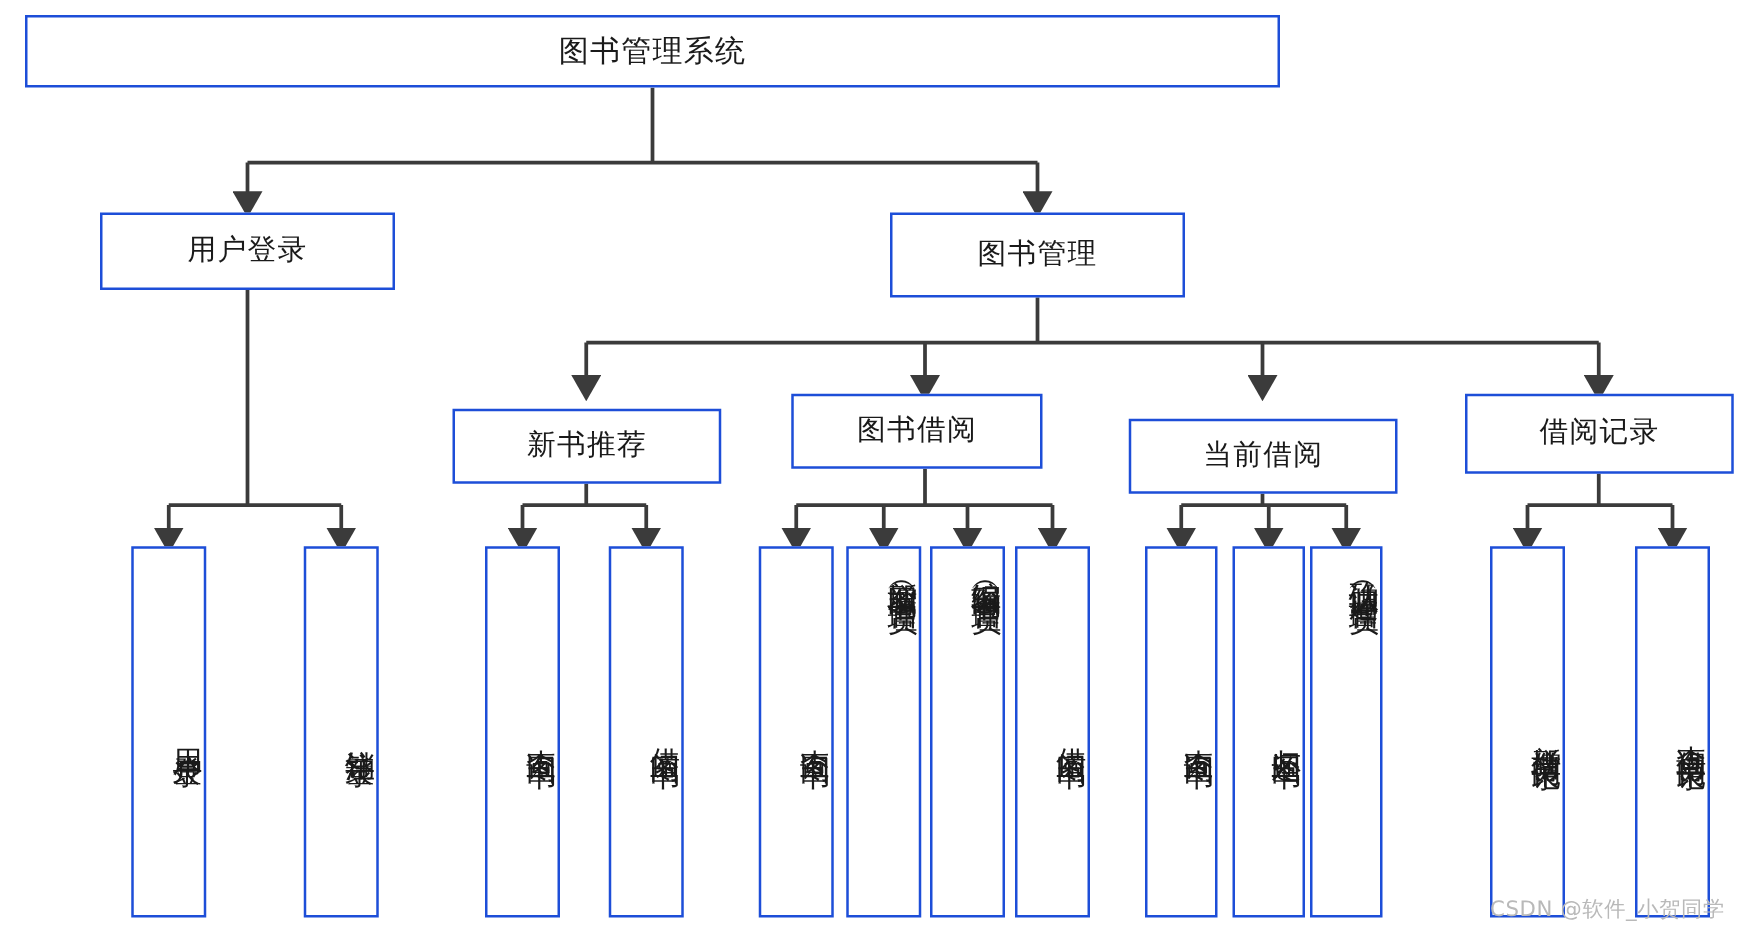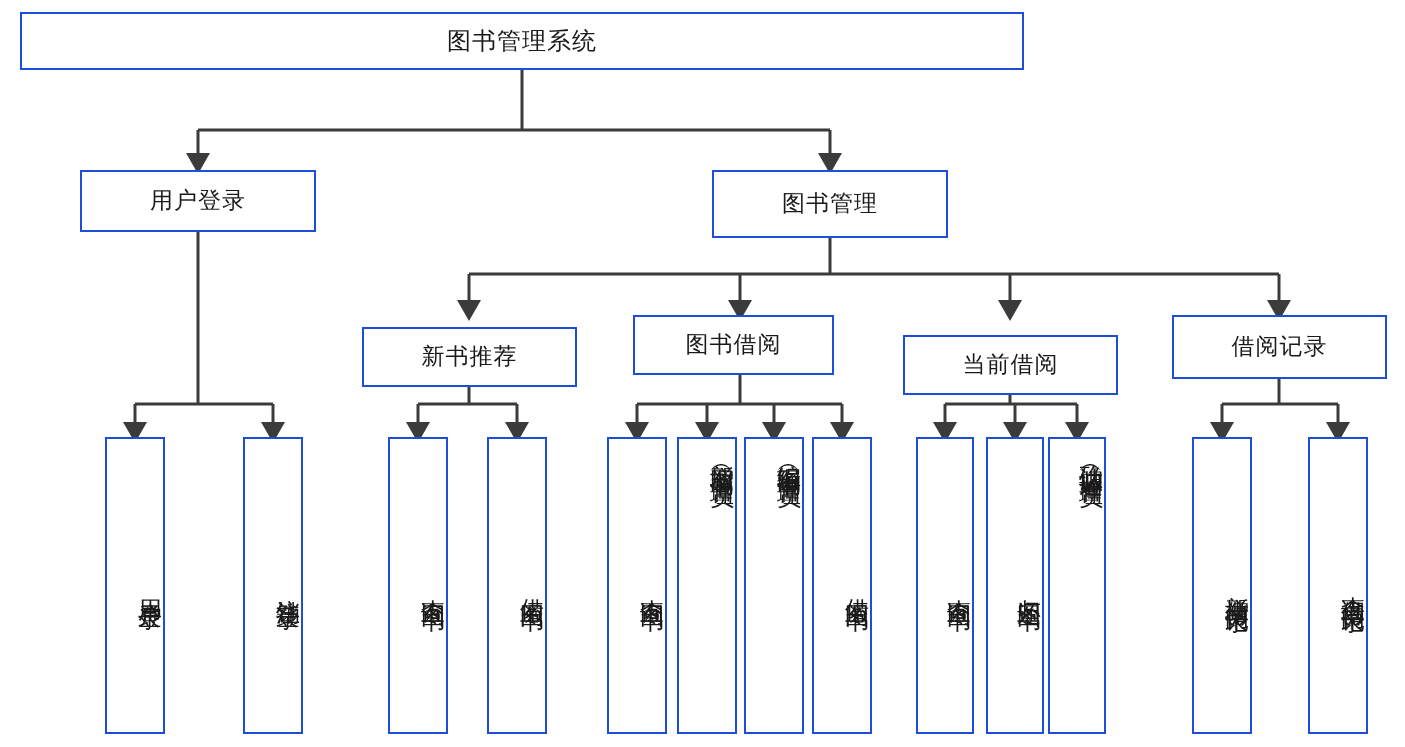--- a/index.html
+++ b/index.html
@@ -189,14 +189,15 @@
   <div class="node vert" style="left: 1048px; top: 437px; width: 58px; height: 297px;">
     <span class="label">确认归还（管理员）</span>
   </div>
   <div class="node vert centered" style="left: 1192px; top: 437px; width: 60px; height: 297px;">
     <span class="label">新增借阅记录</span>
   </div>
   <div class="node vert centered" style="left: 1308px; top: 437px; width: 60px; height: 297px;">
     <span class="label">查询借阅记录</span>
   </div>
 
+  <div class="watermark" style="left: 1192px; top: 716px;">CSDN @软件_小贺同学</div>
 
 </div>
 
 </body></html>

